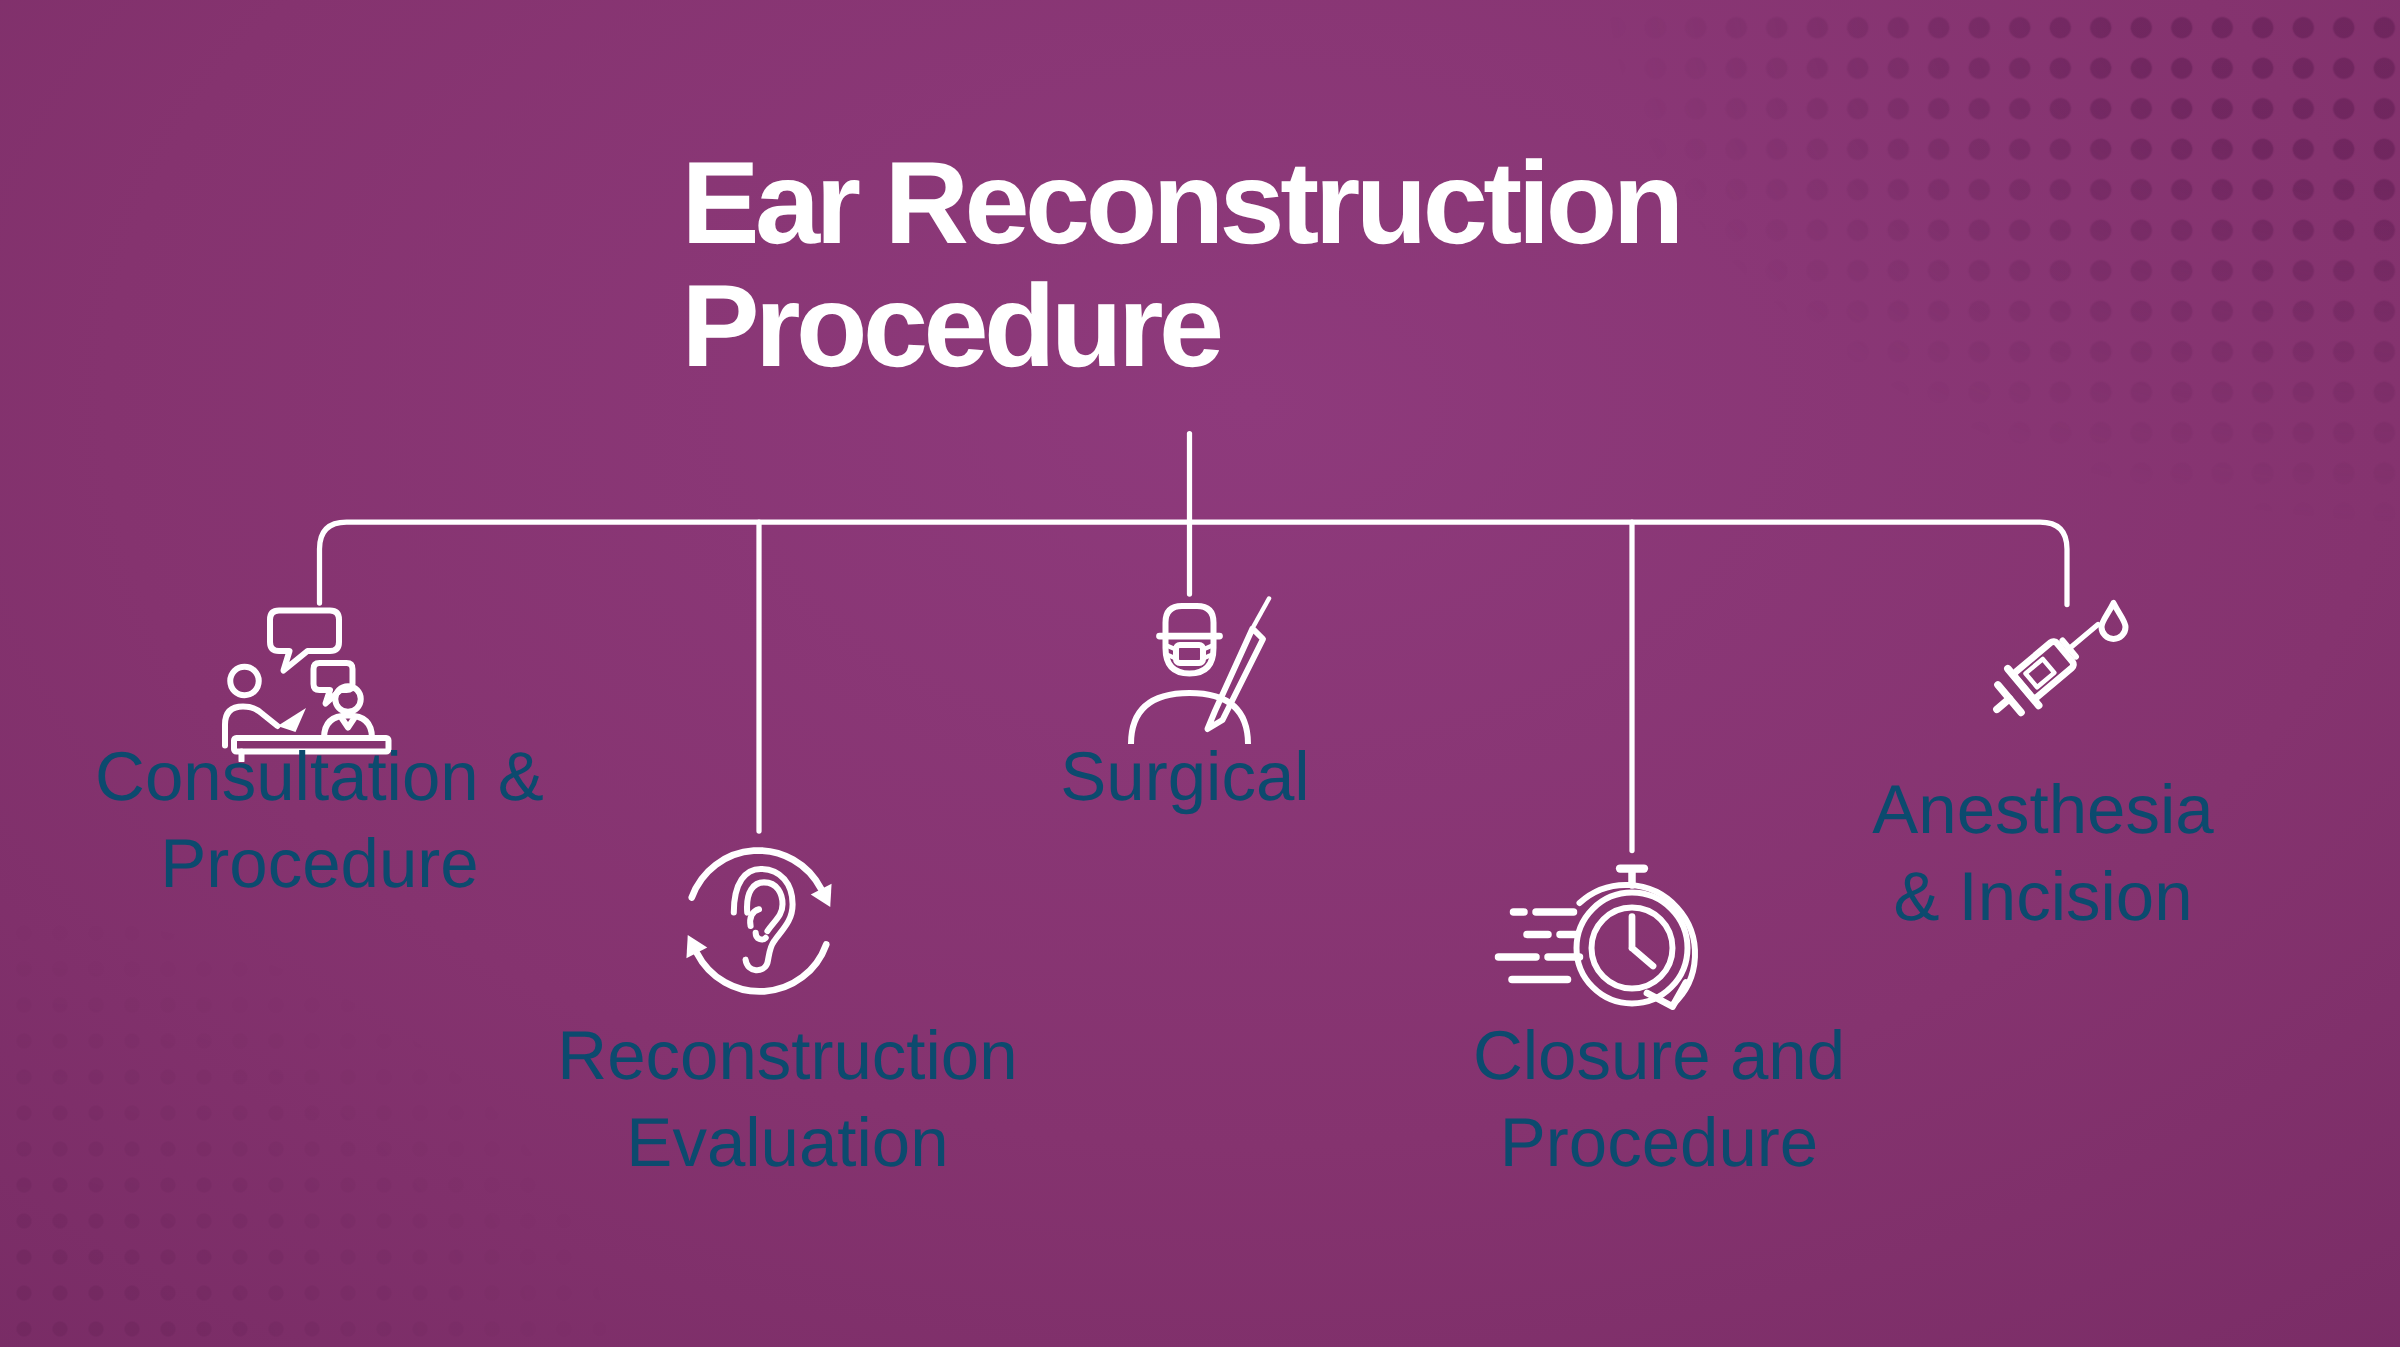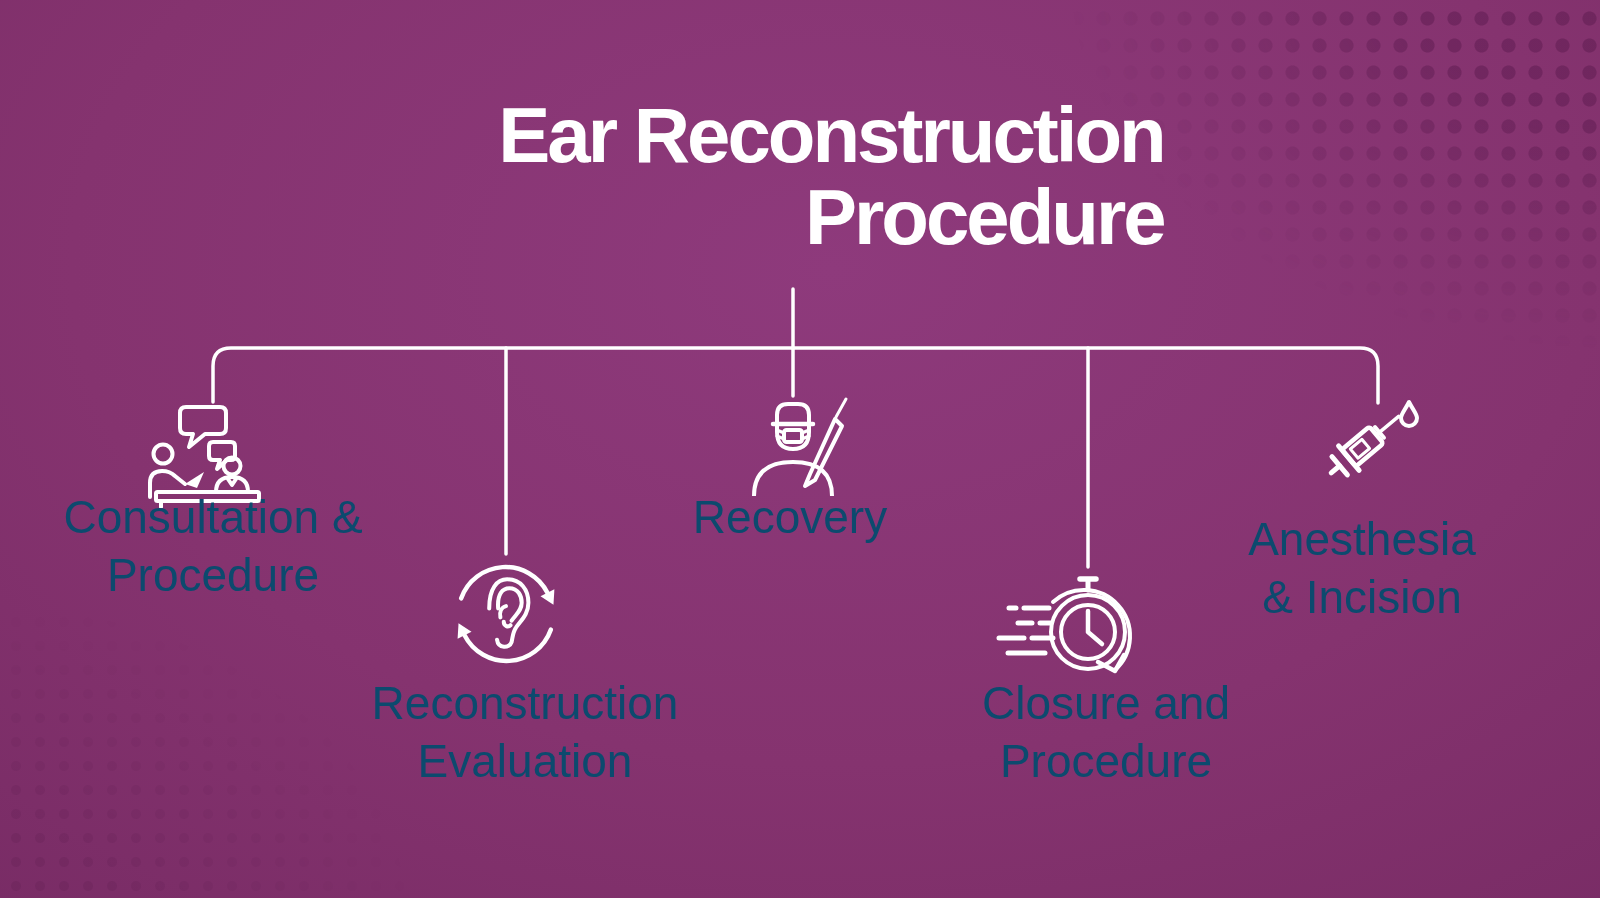--- a/index.html
+++ b/index.html
@@ -19,22 +19,22 @@
     -webkit-mask-image:radial-gradient(120% 120% at 100% 0%, #000 28%, transparent 72%);
     mask-image:radial-gradient(120% 120% at 100% 0%, #000 28%, transparent 72%);}
   .halftone-bl{left:-20px;bottom:-20px;width:520px;height:380px;opacity:.35;
     background-size:24px 24px;
     background-image:radial-gradient(circle, rgba(60,10,52,0.30) 0 4.5px, rgba(60,10,52,0) 5.5px);
     -webkit-mask-image:radial-gradient(120% 120% at 0% 100%, #000 20%, transparent 70%);
     mask-image:radial-gradient(120% 120% at 0% 100%, #000 20%, transparent 70%);}
 
   .title{
     position:absolute;top:94px;left:787px;transform:translateX(-50%);
-    color:#fff;text-align:right;font-weight:800;
-    font-size:78px;line-height:82px;letter-spacing:-3px;white-space:nowrap;margin-left:44px;
+    color:#fff;text-align:left;font-weight:800;
+    font-size:78px;line-height:82px;letter-spacing:-3px;white-space:nowrap;
   }
 
   .connectors{position:absolute;inset:0;}
 
   .icon{position:absolute;}
   .icon svg{display:block;}
 
   .step-label{
     position:absolute;width:360px;text-align:center;color:#0c4a6e;
     font-size:46px;line-height:58px;font-weight:300;letter-spacing:0;
@@ -154,21 +154,21 @@
 
   <div class="step-label label-row1 lbl-1">
     <div>Consultation &amp;</div>
     <div>Procedure</div>
   </div>
   <div class="step-label label-row2 lbl-2">
     <div>Reconstruction</div>
     <div>Evaluation</div>
   </div>
   <div class="step-label label-row1 lbl-3">
-    <div>Recovery</div>
+    <div>Surgical</div>
   </div>
   <div class="step-label label-row2 lbl-4">
     <div>Closure and</div>
     <div>Procedure</div>
   </div>
   <div class="step-label label-row1 lbl-5">
     <div>Anesthesia</div>
     <div>&amp; Incision</div>
   </div>
 

